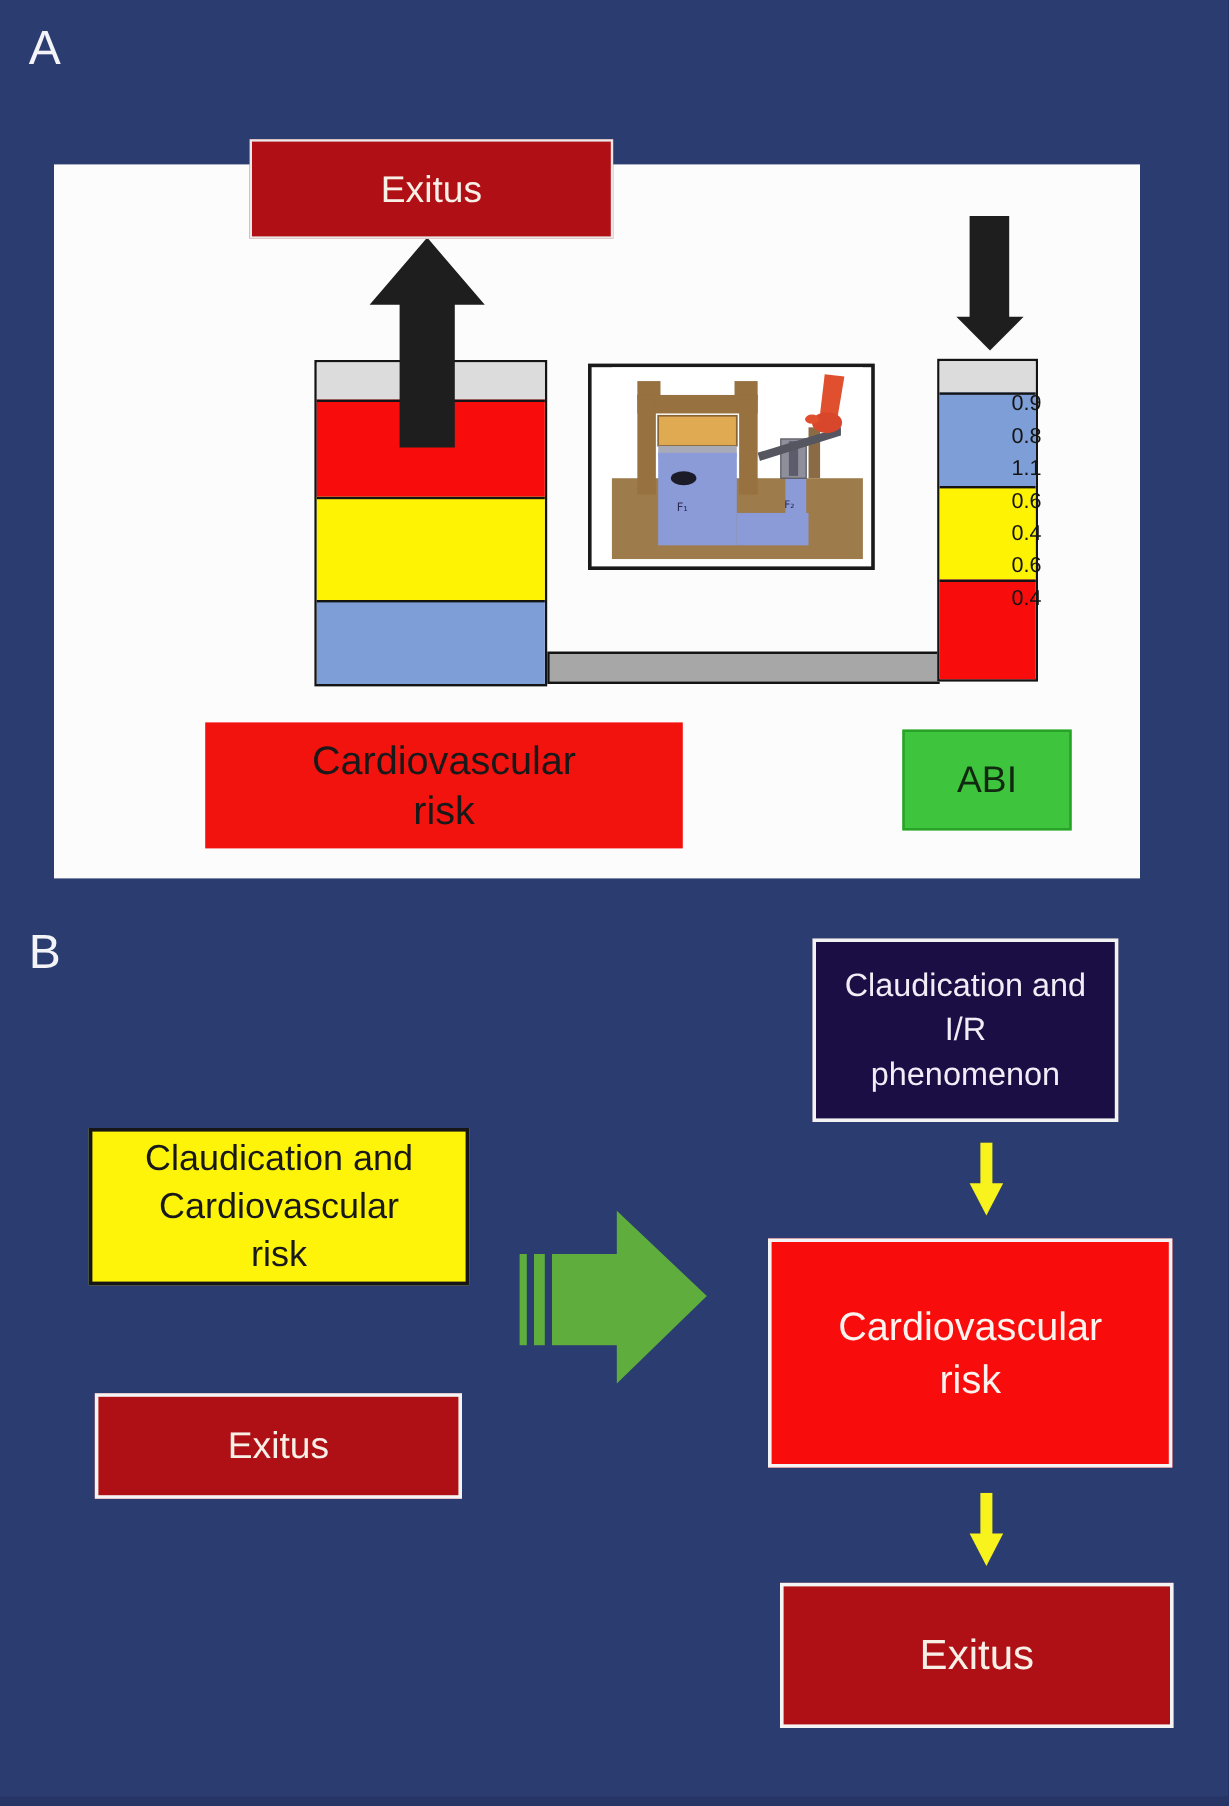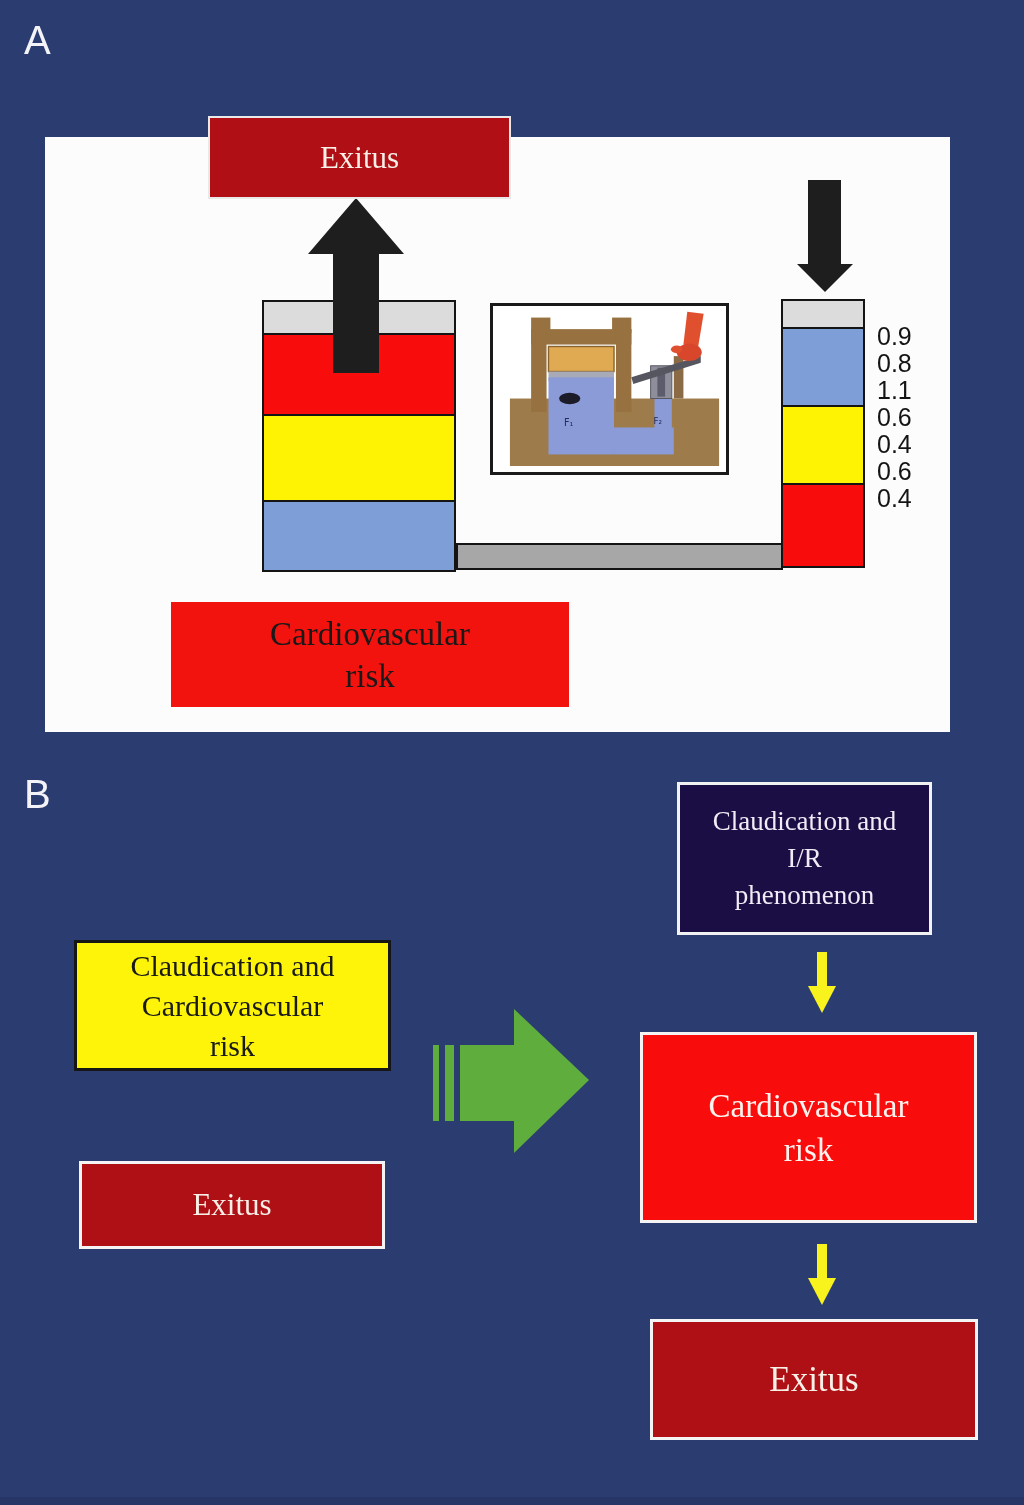--- a/index.html
+++ b/index.html
@@ -3,30 +3,30 @@
 <meta charset="utf-8">
 <style>
   html,body{margin:0;padding:0;background:#1d2a4f;}
   body{font-family:"Liberation Sans","DejaVu Sans",sans-serif;}
   .page{position:relative;width:1024px;height:1505px;background:#2b3d70;overflow:hidden;}
   .abs{position:absolute;}
   .panel-label{color:#f4f4f8;font-size:40px;}
   #labelA{left:24px;top:18px;}
   #labelB{left:24px;top:772px;}
   #panelA{left:45px;top:137px;width:905px;height:595px;background:#fcfcfc;}
-  .box{display:flex;flex-direction:column;align-items:center;justify-content:center;text-align:center;box-sizing:border-box;font-family:Liberation Serif, serif;}
+  .box{display:flex;flex-direction:column;align-items:center;justify-content:center;text-align:center;box-sizing:border-box;}
   #exitusA{left:208px;top:116px;width:303px;height:83px;background:#b01015;border:2px solid #e9e9e9;color:#f8efe6;font-size:31px;z-index:3;}
   #upArrow{left:306px;top:197px;width:100px;height:177px;z-index:2;}
   #leftColumn{left:262px;top:300px;width:194px;border:2px solid #141414;box-sizing:border-box;z-index:1;background:#fff;}
   #rightColumn{left:781px;top:299px;width:84px;border:2px solid #141414;box-sizing:border-box;background:#fff;}
   .seg{width:100%;}
   #grayBar{left:456px;top:543px;width:327px;height:27px;background:#a7a7a7;border:2px solid #141414;box-sizing:border-box;}
   #hydraulic{left:490px;top:303px;width:217px;height:166px;border:3px solid #1a1a1a;background:#ffffff;padding-left:16px;}
   #downArrow{left:796px;top:180px;width:58px;height:114px;}
-  #scale{left:877px;top:323px;color:#141414;font-size:25px;line-height:27px;}
+  #scale{left:843px;top:323px;color:#141414;font-size:18px;line-height:27px;}
   #cardioA{left:171px;top:602px;width:398px;height:105px;background:#f2130f;color:#191919;font-size:33px;line-height:42px;}
   #abiBox{left:752px;top:608px;width:141px;height:84px;background:#3ec43d;border:2px solid #28a328;color:#112911;font-size:31px;}
   #yellowBoxB{left:74px;top:940px;width:317px;height:131px;background:#fdf40a;border:3px solid #161616;color:#191919;font-size:30px;line-height:40px;}
   #greenArrow{left:430px;top:1005px;width:162px;height:150px;}
   #navyBoxB{left:677px;top:782px;width:255px;height:153px;background:#1a0e45;border:3px solid #f2f2f2;color:#f2ecf6;font-size:27px;line-height:37px;}
   .yArrow{width:30px;height:62px;}
   #yArrow1{left:807px;top:952px;}
   #yArrow2{left:807px;top:1244px;}
   #redBoxB{left:640px;top:1032px;width:337px;height:191px;background:#f90d0c;border:3px solid #f4f4f4;color:#fdf3ee;font-size:33px;line-height:44px;}
   #exitusLeftB{left:79px;top:1161px;width:306px;height:88px;background:#ae1015;border:3px solid #f4f4f4;color:#f8efe6;font-size:31px;}
@@ -116,20 +116,23 @@
     <div>0.4</div>
     <div>0.6</div>
     <div>0.4</div>
   </div>
 
   <div class="abs box" id="cardioA">
     <div>Cardiovascular</div>
     <div>risk</div>
   </div>
 
+  <div class="abs box" id="abiBox">
+    <div>ABI</div>
+  </div>
 
   <div class="abs panel-label" id="labelB">B</div>
 
   <div class="abs box" id="navyBoxB">
     <div>Claudication and</div>
     <div>I/R</div>
     <div>phenomenon</div>
   </div>
 
   <div class="abs box" id="yellowBoxB">

